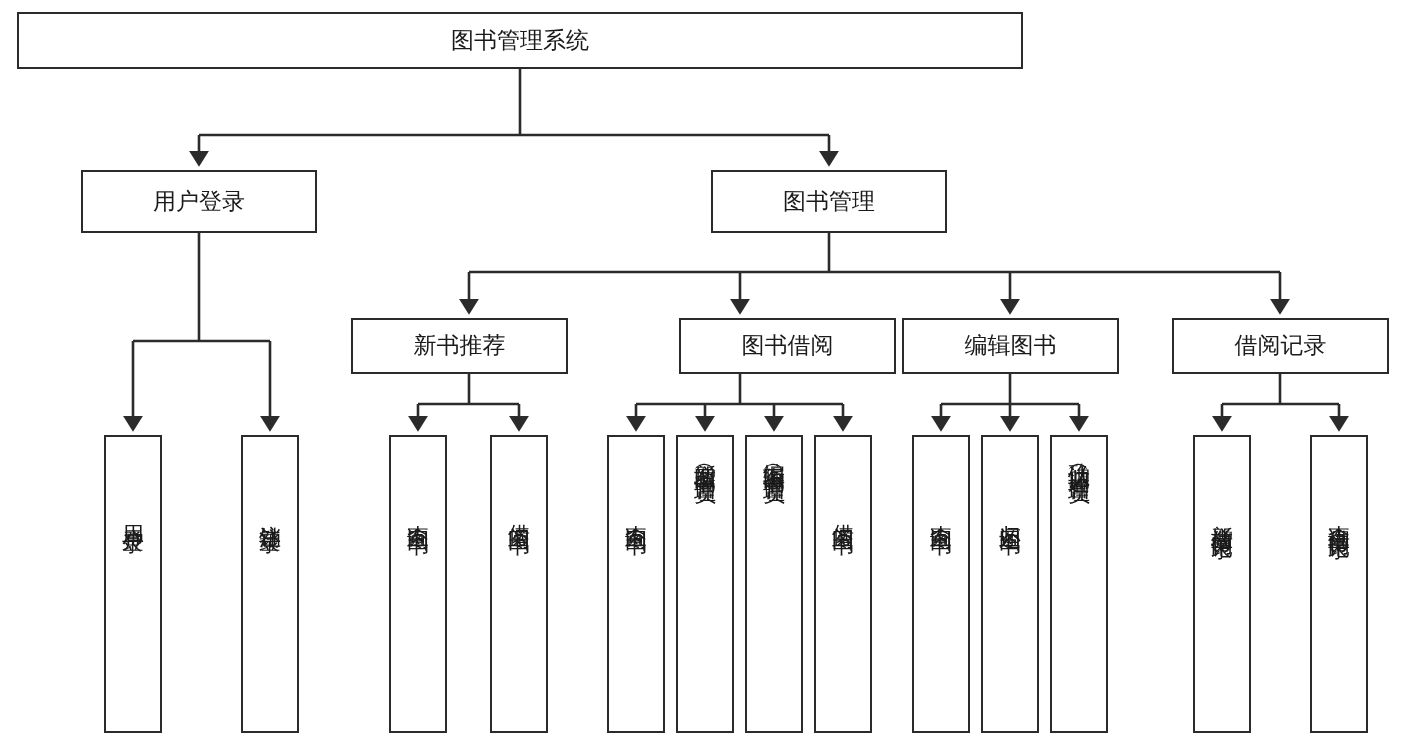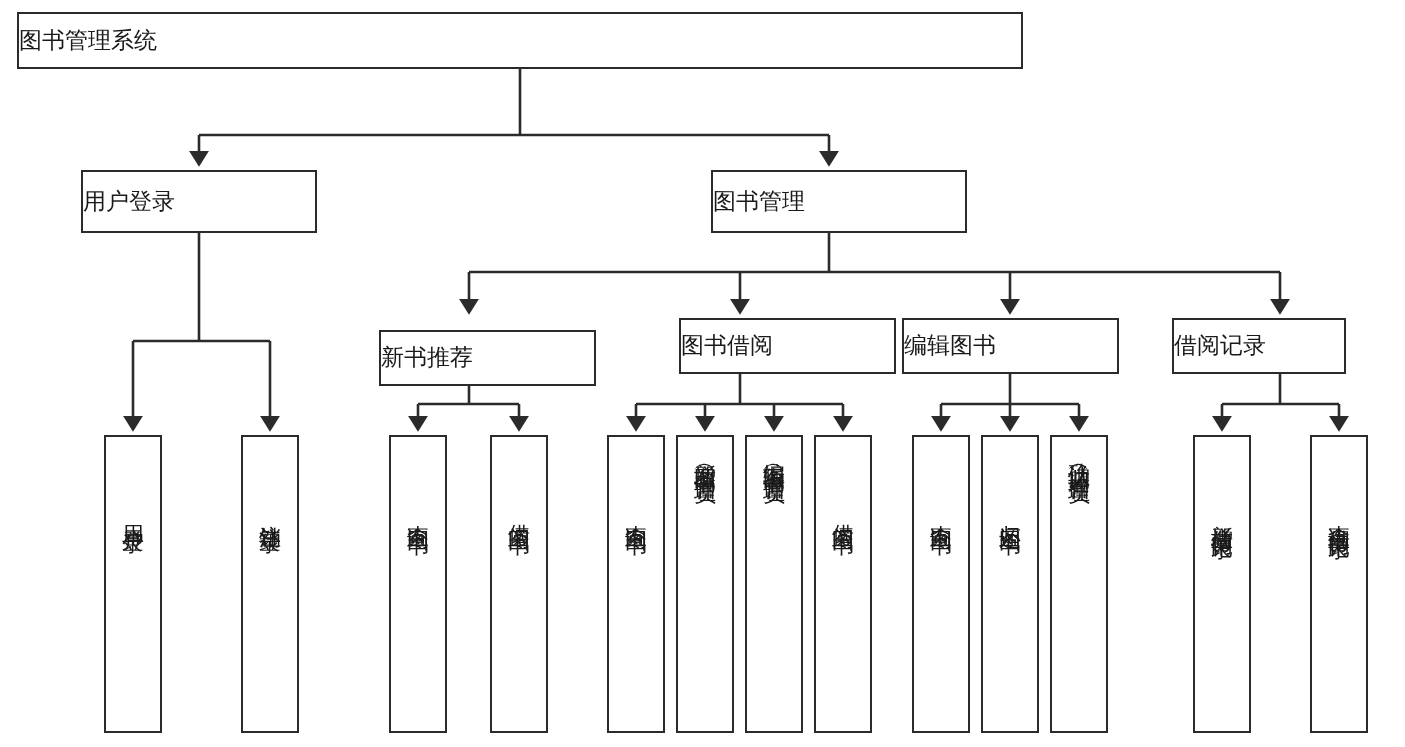--- a/index.html
+++ b/index.html
@@ -26,20 +26,21 @@
     height: 747px;
     pointer-events: none;
   }
   .node {
     position: absolute;
     box-sizing: border-box;
     background: #ffffff;
     border: 2px solid #2b2b2b;
     display: flex;
     align-items: center;
+    justify-content: center;
     z-index: 3;
   }
   .node-label {
     color: #1a1a1a;
     text-align: center;
     line-height: 1.12;
     white-space: nowrap;
   }
   
   .node.horiz .node-label {
@@ -132,34 +133,34 @@
     </g>
   </svg>
 
   <div class="node root horiz" style="left:17px; top:12px; width:1006px; height:57px;">
     <span class="node-label">图书管理系统</span>
   </div>
 
   <div class="node horiz" style="left:81px; top:170px; width:236px; height:63px;">
     <span class="node-label">用户登录</span>
   </div>
-  <div class="node horiz" style="left:711px; top:170px; width:256px; height:63px;">
+  <div class="node horiz" style="left:711px; top:170px; width:236px; height:63px;">
     <span class="node-label">图书管理</span>
   </div>
 
-  <div class="node horiz" style="left:379px; top:318px; width:217px; height:56px;margin-top:12px;">
+  <div class="node horiz" style="left:351px; top:318px; width:217px; height:56px;">
     <span class="node-label">新书推荐</span>
   </div>
   <div class="node horiz" style="left:632px; top:318px; width:217px; height:56px;margin-left:47px;">
     <span class="node-label">图书借阅</span>
   </div>
   <div class="node horiz" style="left:902px; top:318px; width:217px; height:56px;">
     <span class="node-label">编辑图书</span>
   </div>
-  <div class="node horiz" style="left:1172px; top:318px; width:174px; height:56px;">
+  <div class="node horiz" style="left:1172px; top:318px; width:217px; height:56px;">
     <span class="node-label">借阅记录</span>
   </div>
 
   <div class="node vert mid" style="left:104px; top:435px; width:58px; height:298px;">
     <span class="node-label">用户登录</span>
   </div>
   <div class="node vert mid" style="left:241px; top:435px; width:58px; height:298px;">
     <span class="node-label">注销登录</span>
   </div>
 

